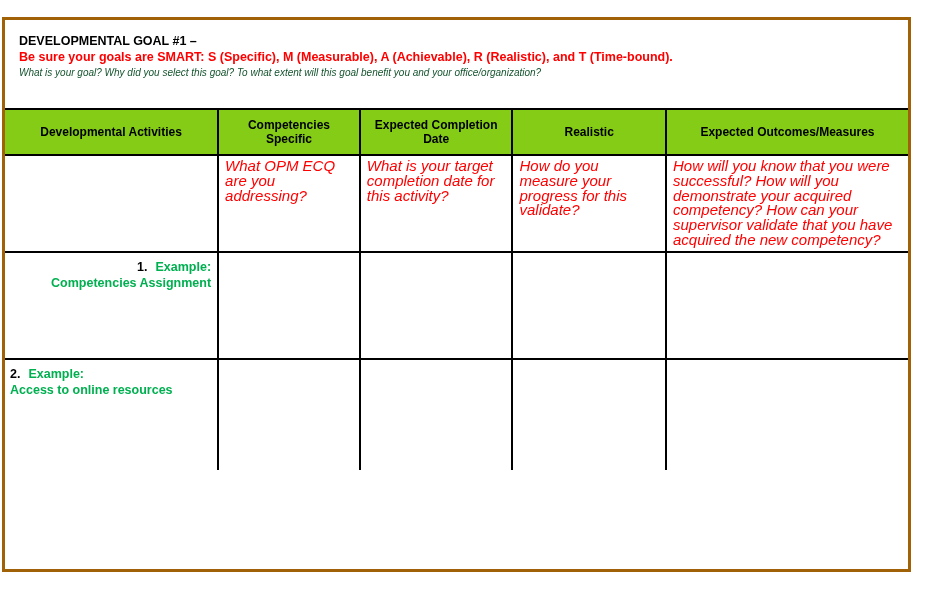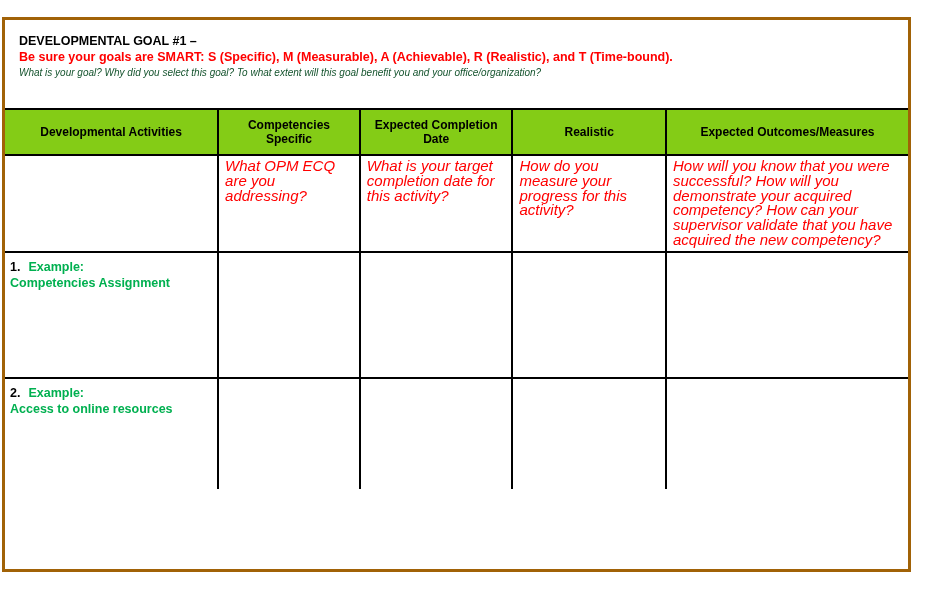--- a/index.html
+++ b/index.html
@@ -69,21 +69,21 @@
     font-style: italic;
     font-size: 15px;
     line-height: 14.8px;
     text-align: left;
     padding: 3px 6px 2px 6px;
   }
   tr.example-row td {
     vertical-align: top;
     padding: 4px 6px 2px 5px;
   }
-  tr.row-1 td { height: 126px; }
+  tr.row-1 td { height: 107px; text-align: right; }
   tr.row-2 td { height: 111px; }
   tr.row-3 td { height: 104px; }
   
   tr.row-2 td { border-bottom-color: #9A9A9A; }
   tr.row-3 td { border-top-color: #9A9A9A; }
   .line1 { white-space: nowrap; }
   .num {
     color: #000;
     font-weight: bold;
     font-size: 12.5px;
@@ -123,21 +123,21 @@
         <th>Expected Completion Date</th>
         <th>Realistic</th>
         <th>Expected Outcomes/Measures</th>
       </tr>
     </thead>
     <tbody>
       <tr class="prompt-row">
         <td></td>
         <td class="prompt">What OPM ECQ are you addressing?</td>
         <td class="prompt">What is your target completion date for this activity?</td>
-        <td class="prompt">How do you measure your progress for this activity?</td>
+        <td class="prompt">How do you measure your progress for this validate?</td>
         <td class="prompt">How will you know that you were successful? How will you demonstrate your acquired competency? How can your supervisor validate that you have acquired the new competency?</td>
       </tr>
 
       <tr class="example-row row-1">
         <td class="activity-cell">
           <div class="line1">
             <span class="num">1.</span><span class="ex-label">Example:</span>
           </div>
           <div class="act-name">Competencies Assignment</div>
         </td>

